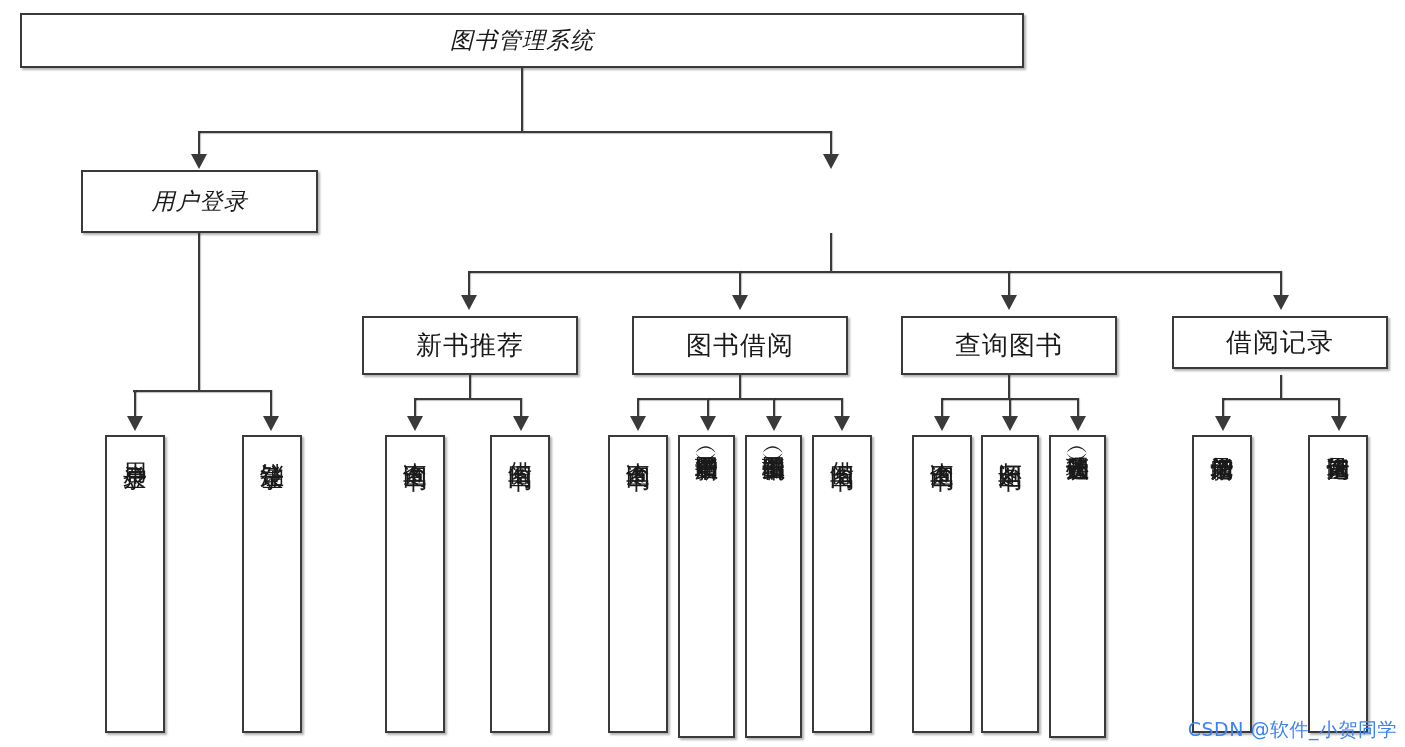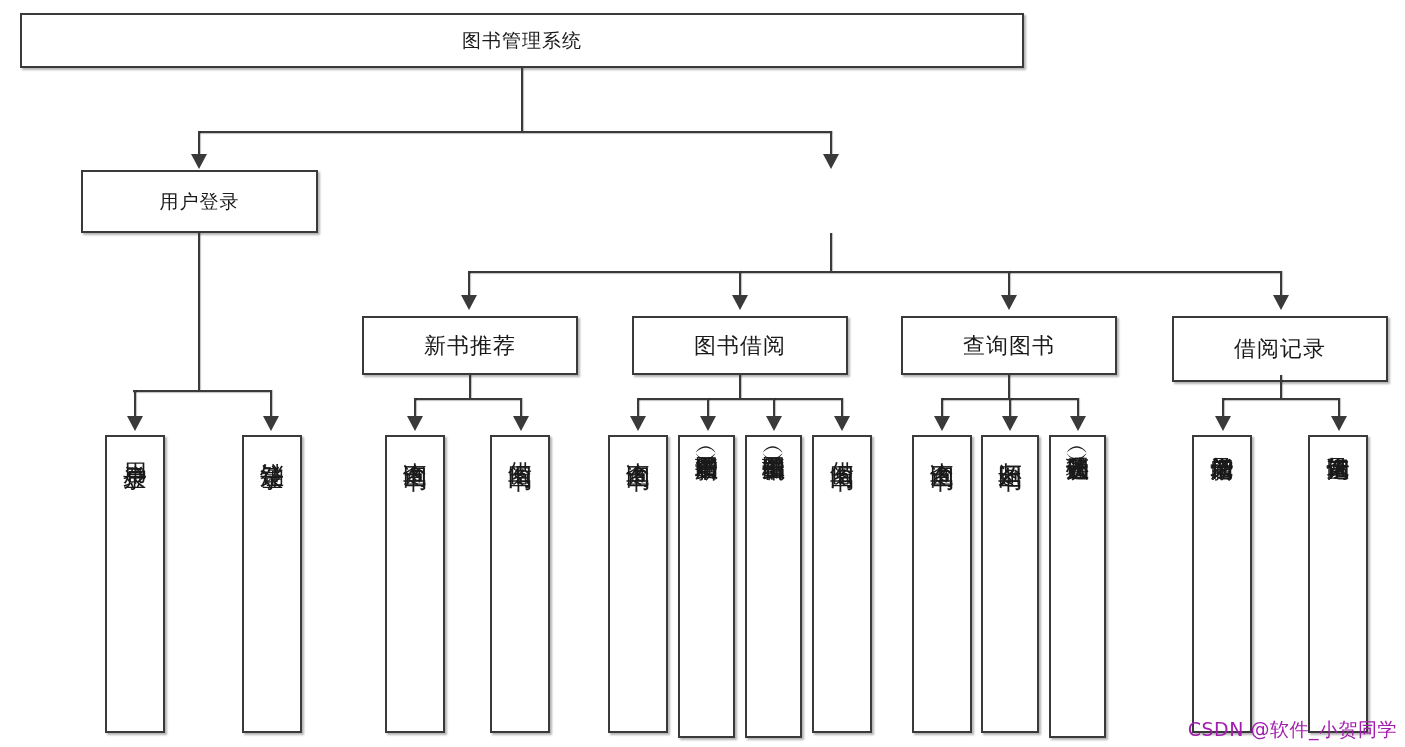--- a/index.html
+++ b/index.html
@@ -33,25 +33,26 @@
   }
   .node .label {
     display: block;
     text-align: center;
     line-height: 1.15;
     white-space: nowrap;
   }
 
   
   .node.horizontal .label {
-    font-size: 19px;
+    font-size: 23px;
     letter-spacing: 1px;
+    font-style: italic;
   }
   .node.level3 .label {
-    font-size: 22px;
+    font-size: 26px;
     letter-spacing: 1px;
   }
 
   
   .node.leaf {
     align-items: flex-start;
     justify-content: center;
     padding-top: 6px;
   }
   .node.leaf .label {
@@ -92,21 +93,21 @@
     border-right: 8px solid transparent;
     border-top: 15px solid #3a3a3a;
   }
 
   
   #watermark {
     position: absolute;
     right: 8px;
     bottom: 4px;
     font-size: 19px;
-    color: #a21caf;
+    color: #3b82f6;
     letter-spacing: 0.5px;
     font-family: "DejaVu Sans", "Liberation Sans", sans-serif;
     white-space: nowrap;
     pointer-events: none;
   }
 </style>
 </head>
 <body>
 
 <div id="canvas">
@@ -150,21 +151,21 @@
 
   <div class="node level3" style="left:362px; top:316px; width:216px; height:59px;">
     <span class="label">新书推荐</span>
   </div>
   <div class="node level3" style="left:632px; top:316px; width:216px; height:59px;">
     <span class="label">图书借阅</span>
   </div>
   <div class="node level3" style="left:901px; top:316px; width:216px; height:59px;">
     <span class="label">查询图书</span>
   </div>
-  <div class="node level3" style="left:1172px; top:316px; width:216px; height:66px;">
+  <div class="node level3" style="left:1172px; top:316px; width:216px; height:53px;">
     <span class="label">借阅记录</span>
   </div>
 
   <div class="vline" style="left:469px; top:375px; height:23px;"></div>
   <div class="hline" style="left:414px; top:398px; width:107px;"></div>
   <div class="vline" style="left:414px; top:398px; height:20px;"></div>
   <div class="arrow" style="left:407px; top:416px;"></div>
   <div class="vline" style="left:520px; top:398px; height:20px;"></div>
   <div class="arrow" style="left:513px; top:416px;"></div>
 

